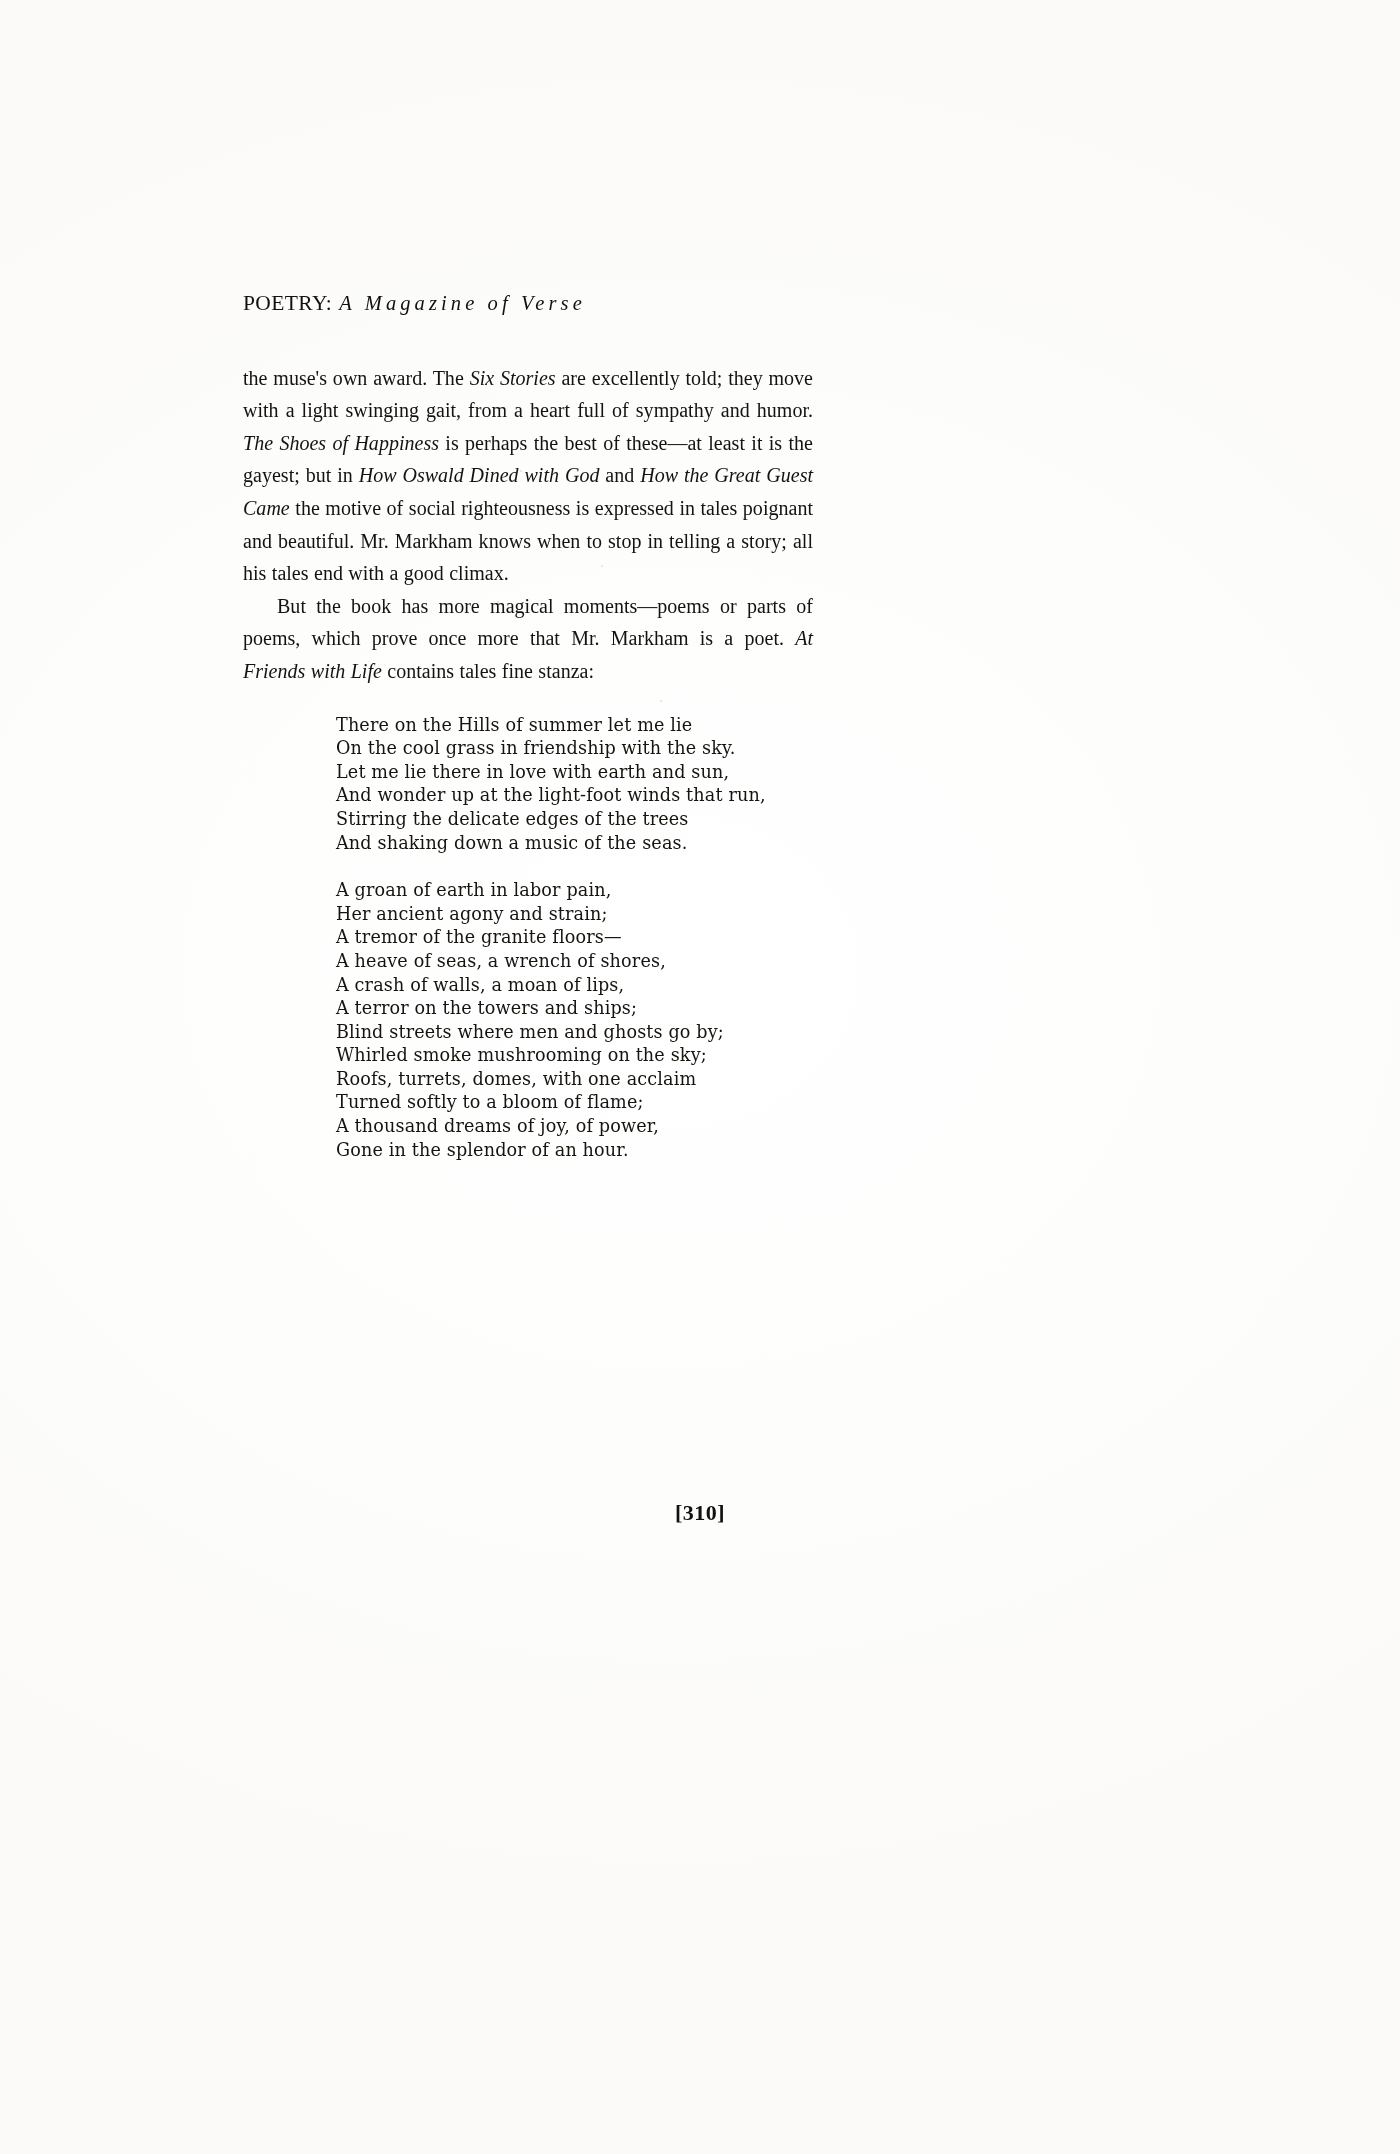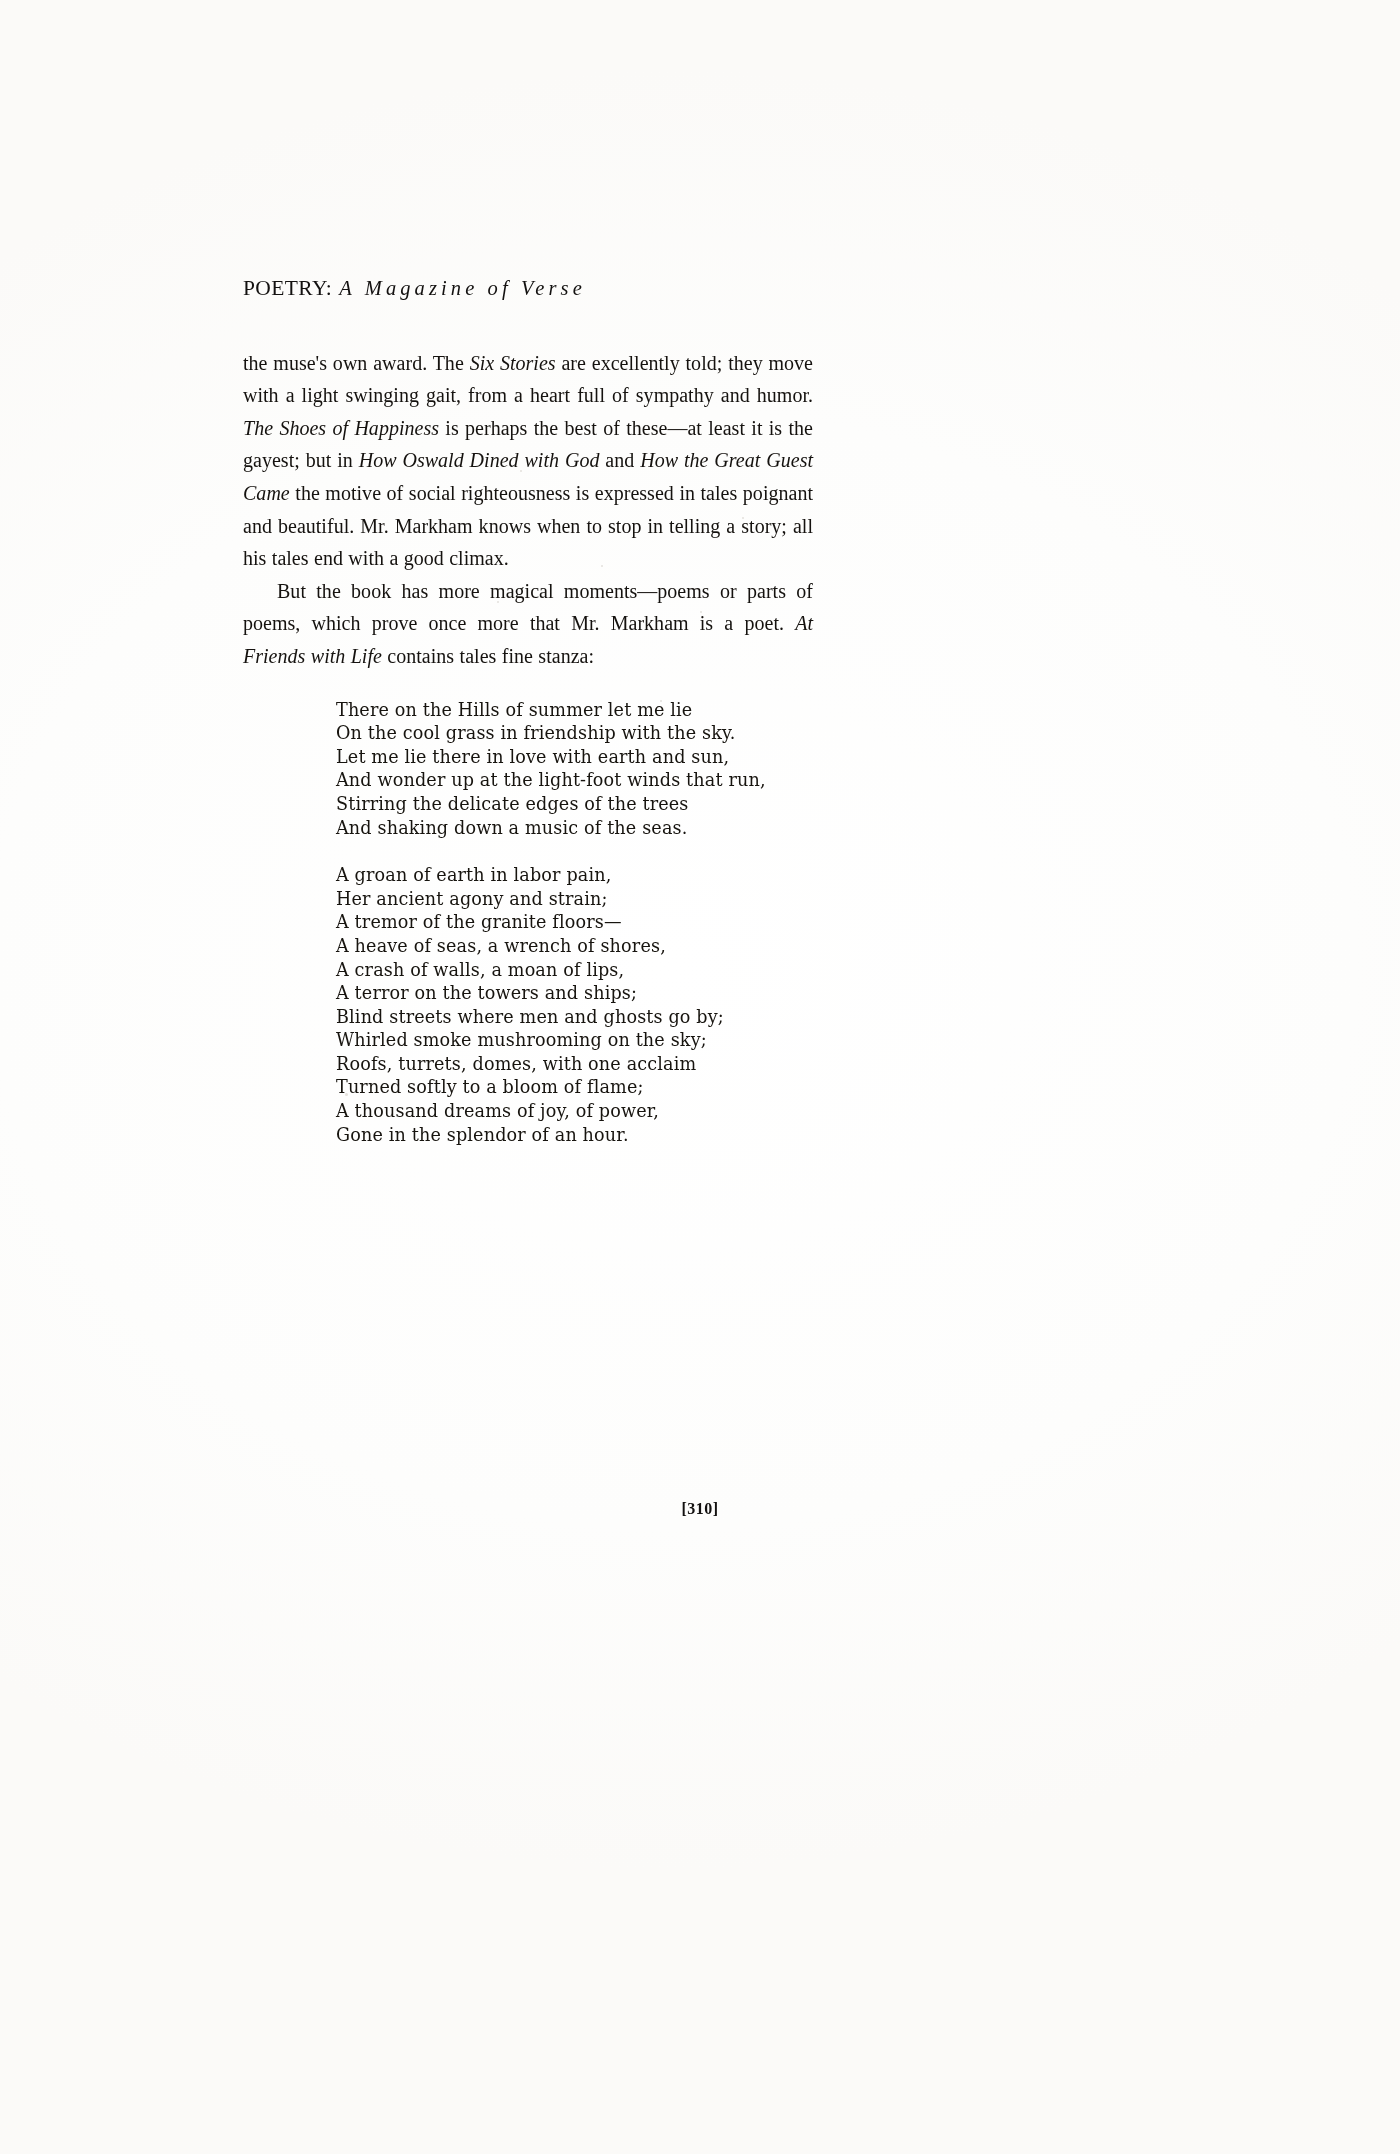--- a/index.html
+++ b/index.html
@@ -29,21 +29,21 @@
     position: absolute;
     inset: 0;
     background:
       radial-gradient(ellipse 1100px 900px at 48% 45%, #ffffff 0%, #fdfdfc 62%, #fbfaf8 100%);
     pointer-events: none;
   }
 
   .content {
     position: absolute;
     left: 243px;
-    top: 277px;
+    top: 292px;
     width: 570px;
   }
 
   
   .running-head {
     font-size: 21.5px;
     line-height: 1.1;
     white-space: nowrap;
     margin-bottom: 46px;
     color: #131110;
@@ -103,21 +103,21 @@
   }
 
   
   .folio {
     position: absolute;
     left: 0;
     top: 1500px;
     width: 1400px;
     text-align: center;
     font-family: "Liberation Serif", "DejaVu Serif", serif;
-    font-size: 16px;
+    font-size: 22px;
     font-weight: bold;
     letter-spacing: 0.5px;
     color: #131110;
   }
 
   
   .speckle {
     position: absolute;
     background: #cfcac2;
     border-radius: 50%;

